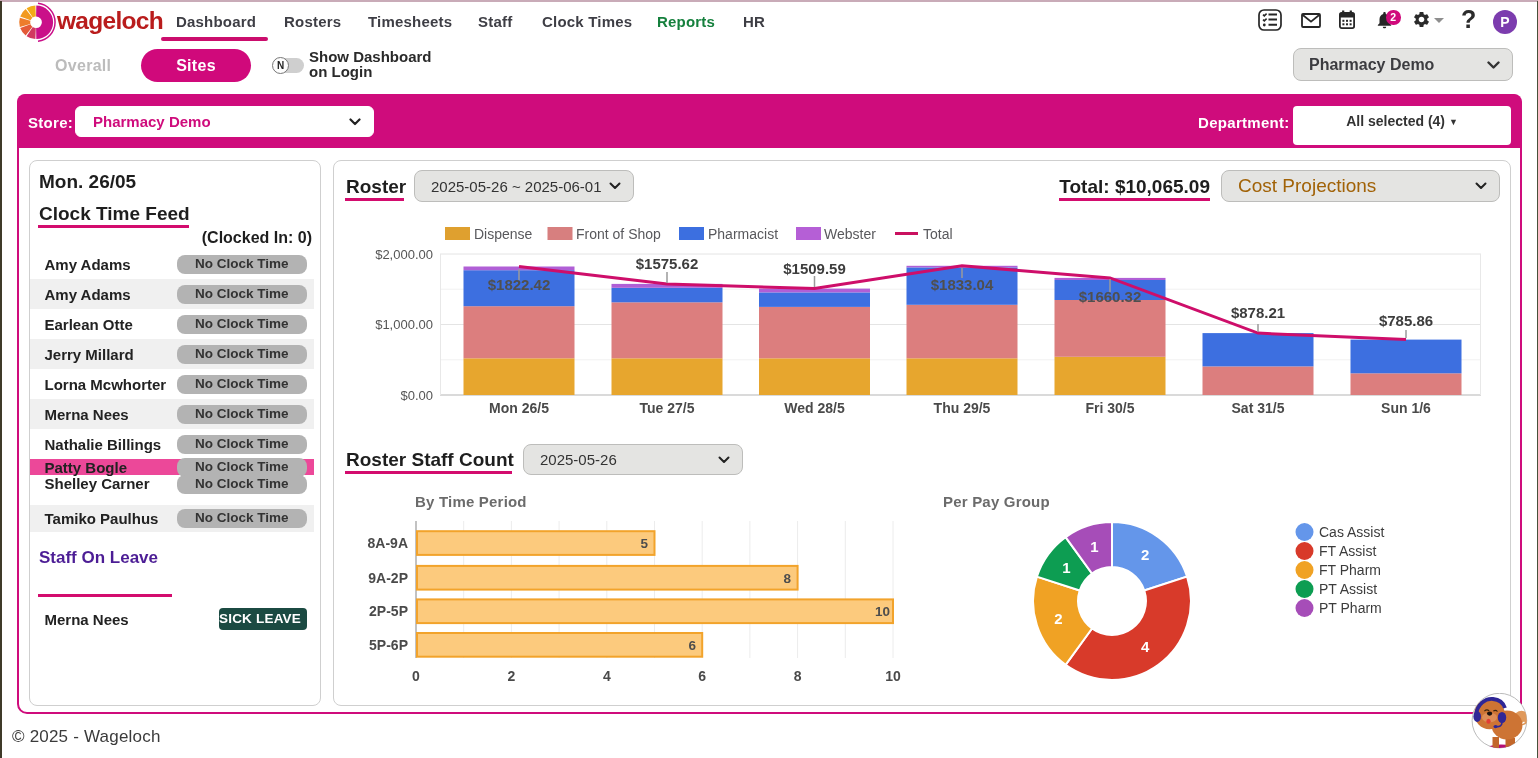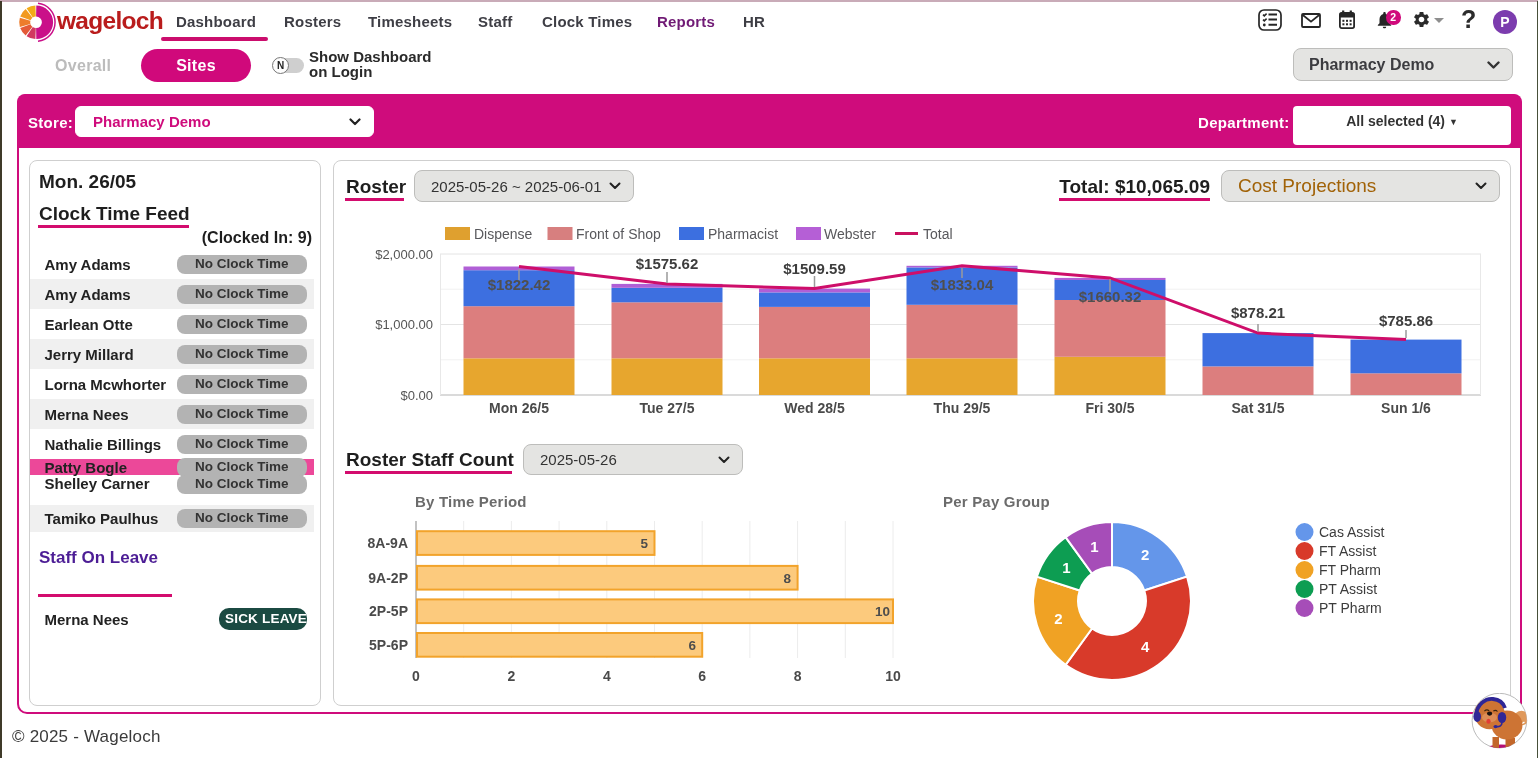--- a/index.html
+++ b/index.html
@@ -27,21 +27,21 @@
 <path d="M21.29 4.50A16.8 16.8 0 0 1 21.29 38.10L21.10 27.10A5.8 5.8 0 0 0 21.10 15.50Z" fill="#ca1089"></path>
 <path d="M23.07 1.61A19.8 19.8 0 0 1 23.07 40.99L22.91 39.50A18.3 18.3 0 0 0 22.91 3.10Z" fill="#ca1089"></path>
 </svg>
 <div class="abs b" style="left:57px;top:7px;font-size:24.5px;letter-spacing:-0.7px;color:#b91c1c">wageloch</div>
 
 <div class="abs b" style="left:176px;top:13px;font-size:15px;color:#3e3e45;letter-spacing:0.2px">Dashboard</div>
 <div class="abs b" style="left:284px;top:13px;font-size:15px;color:#3e3e45;letter-spacing:0.2px">Rosters</div>
 <div class="abs b" style="left:368px;top:13px;font-size:15px;color:#3e3e45;letter-spacing:0.2px">Timesheets</div>
 <div class="abs b" style="left:478px;top:13px;font-size:15px;color:#3e3e45;letter-spacing:0.2px">Staff</div>
 <div class="abs b" style="left:542px;top:13px;font-size:15px;color:#3e3e45;letter-spacing:0.2px">Clock Times</div>
-<div class="abs b" style="left:657px;top:13px;font-size:15px;color:#701a75;letter-spacing:0.2px">Reports</div>
+<div class="abs b" style="left:657px;top:13px;font-size:15px;color:#15803d;letter-spacing:0.2px">Reports</div>
 <div class="abs b" style="left:743px;top:13px;font-size:15px;color:#3e3e45;letter-spacing:0.2px">HR</div>
 <div class="abs" style="left:161px;top:37px;width:107px;height:3.5px;background:#cb0d6d;border-radius:2px"></div>
 
 <svg class="abs" style="left:1258px;top:9px" width="24" height="22" viewBox="0 0 24 22">
 <rect x="1" y="1" width="22" height="20" rx="5" fill="none" stroke="#262626" stroke-width="1.7"></rect>
 <path d="M5 5.6l1.3 1.3L8.6 4.6" stroke="#262626" stroke-width="1.5" fill="none"></path>
 <path d="M5 10.6l1.3 1.3L8.6 9.6" stroke="#262626" stroke-width="1.5" fill="none"></path>
 <circle cx="6.3" cy="16" r="1.4" fill="#262626"></circle>
 <path d="M10.5 5.5H19M10.5 10.5H19M10.5 15.7H19" stroke="#262626" stroke-width="2.1"></path>
 </svg>
@@ -94,21 +94,21 @@
       <path d="M1.5 1.5l4.5 4.5 4.5-4.5" stroke="#222" stroke-width="2.2" fill="none" stroke-linecap="round" stroke-linejoin="round"></path>
     </svg>
 </div>
 <div class="abs b" style="left:1198px;top:114px;font-size:15px;color:#fff;letter-spacing:0.3px">Department:</div>
 <div class="abs b" style="left:1293px;top:106px;width:218px;height:39px;background:#fff;border-radius:4px;font-size:14px;color:#333;text-align:center;line-height:31px">All selected (4) <span style="font-size:9px;position:relative;top:-1px">▼</span></div>
 
 <div class="abs" style="left:29px;top:160px;width:292px;height:546px;border:1px solid #cfcfcf;border-radius:8px"></div>
 <div class="abs b" style="left:39px;top:171px;font-size:19px;color:#1e1e1e">Mon. 26/05</div>
 <div class="abs b" style="left:39px;top:203px;font-size:19px;color:#1e1e1e">Clock Time Feed</div>
 <div class="abs" style="left:38px;top:225px;width:151px;height:3px;background:#d30c6e"></div>
-<div class="abs b" style="left:30px;top:229px;width:282px;font-size:16px;color:#1e1e1e;text-align:right">(Clocked In: 9)</div>
+<div class="abs b" style="left:30px;top:229px;width:282px;font-size:16px;color:#1e1e1e;text-align:right">(Clocked In: 0)</div>
 <div class="abs" style="left:30px;top:249px;width:284px;font-size:15px;color:#222">
 <div style="height:30px;padding:0 7.5px 0 14.5px;display:flex;align-items:center;justify-content:space-between;background:#fff">
       <span class="b">Amy Adams</span>
       <span class="pill">No Clock Time</span>
     </div>
 <div style="height:30px;padding:0 7.5px 0 14.5px;display:flex;align-items:center;justify-content:space-between;background:#f0f0f0">
       <span class="b">Amy Adams</span>
       <span class="pill">No Clock Time</span>
     </div>
 <div style="height:30px;padding:0 7.5px 0 14.5px;display:flex;align-items:center;justify-content:space-between;background:#fff">
@@ -140,21 +140,21 @@
       <span class="pill">No Clock Time</span>
     </div>
 <div style="height:27px;padding:0 7.5px 0 14.5px;display:flex;align-items:center;justify-content:space-between;background:#f0f0f0">
       <span class="b">Tamiko Paulhus</span>
       <span class="pill">No Clock Time</span>
     </div>
 </div>
 <div class="abs b" style="left:39px;top:548px;font-size:17px;color:#4c1d95">Staff On Leave</div>
 <div class="abs" style="left:38px;top:593.5px;width:134px;height:3px;background:#d30c6e"></div>
 <div class="abs b" style="left:44.5px;top:611px;font-size:15px;color:#222">Merna Nees</div>
-<div class="abs b" style="left:219px;top:608px;width:88px;height:22px;background:#1b4a42;border-radius:10px;color:#fff;font-size:13.5px;text-align:right;line-height:22px;letter-spacing:0.2px">SICK LEAVE</div>
+<div class="abs b" style="left:219px;top:608px;width:88px;height:22px;background:#1b4a42;border-radius:4px;color:#fff;font-size:13.5px;text-align:left;line-height:22px;letter-spacing:0.2px">SICK LEAVE</div>
 
 <div class="abs" style="left:333px;top:160px;width:1178px;height:546px;border:1px solid #cfcfcf;border-radius:8px"></div>
 <div class="abs b" style="left:346px;top:176px;font-size:19px;color:#1e1e1e">Roster</div>
 <div class="abs" style="left:345px;top:197.5px;width:59px;height:3px;background:#d30c6e"></div>
 <div class="sel" style="left:414px;top:170px;width:220px;height:32px;font-size:15px;padding-left:16px;color:#333">2025-05-26 ~ 2025-06-01
 <svg width="12" height="8" viewBox="0 0 12 8">
       <path d="M1.5 1.5l4.5 4.5 4.5-4.5" stroke="#222" stroke-width="2" fill="none" stroke-linecap="round" stroke-linejoin="round"></path>
     </svg>
 </div>
 <div class="abs b" style="left:1059px;top:176px;width:151px;font-size:19px;color:#1e1e1e;text-align:right;white-space:nowrap">Total: $10,065.09</div>

